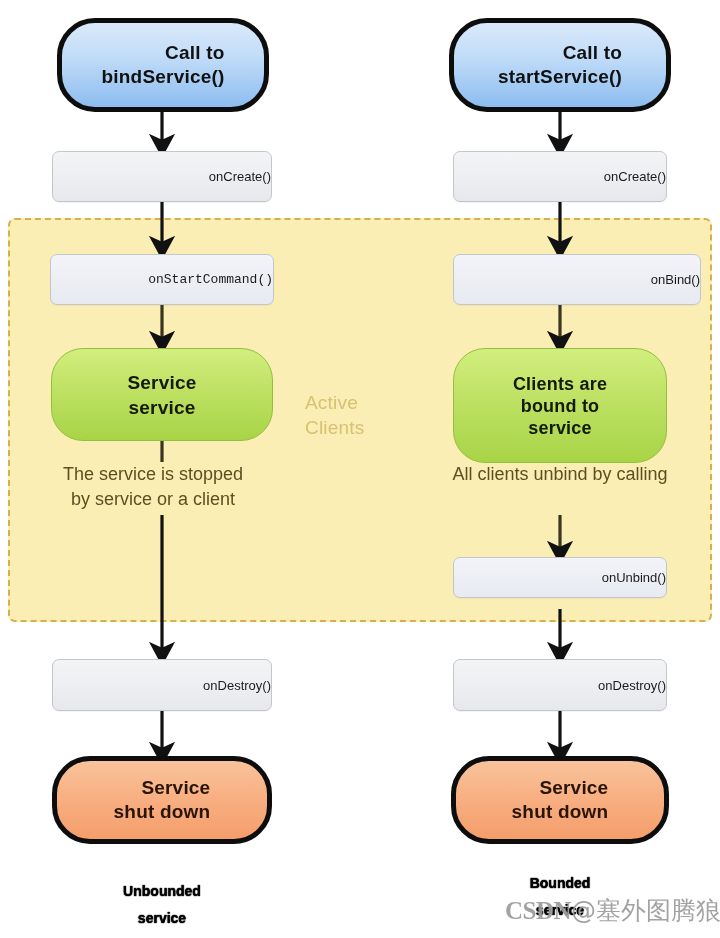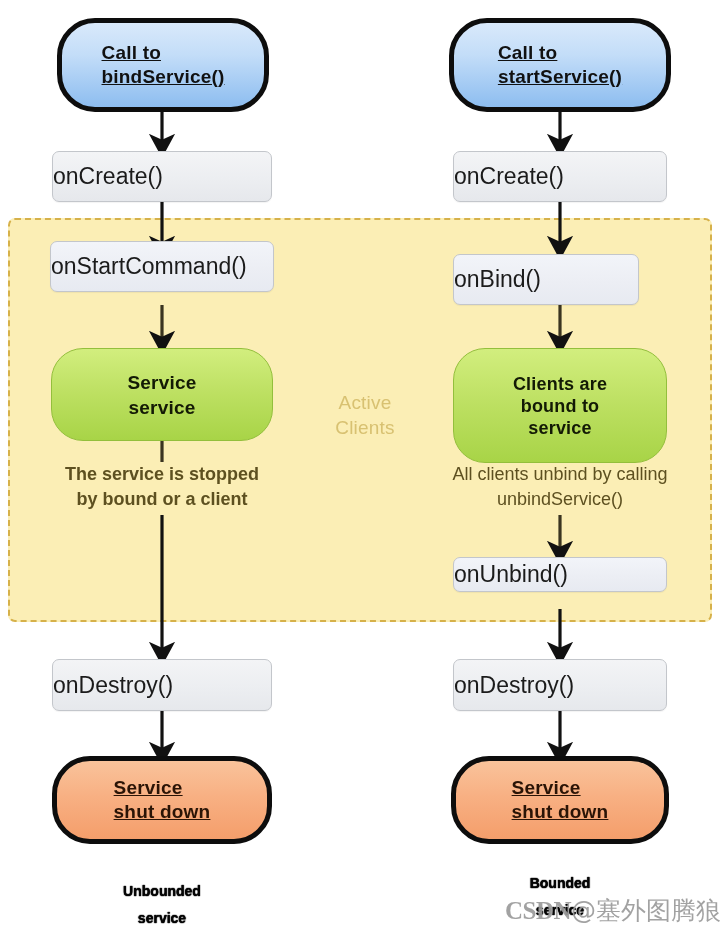--- a/index.html
+++ b/index.html
@@ -29,43 +29,42 @@
     background: #fbeeb5;
     border: 2px dashed #d6b14a;
     border-radius: 7px;
     box-sizing: border-box;
   }
   .lifetime-label {
     position: absolute;
     left: 305px;
     top: 390px;
     width: 120px;
-    text-align: center;
+    text-align: left;
     font-size: 19px;
     line-height: 25px;
     color: #d8c171;
     letter-spacing: .2px;
   }
 
   
   .stadium {
     position: absolute;
     box-sizing: border-box;
     border: 5px solid #0d0d0d;
     border-radius: 38px;
     display: flex;
     align-items: center;
     justify-content: center;
-    text-align: left;
+    text-align: right;
     font-weight: bold;
     font-size: 19px;
     line-height: 24px;
     color: #111111;
     letter-spacing: .2px;
-    text-decoration: underline;
   }
   .stadium.blue {
     background: linear-gradient(180deg, #d9e9fb 0%, #c3ddf8 38%, #8dbdf0 100%);
     color: #111;
   }
   .stadium.orange {
     background: linear-gradient(180deg, #f9c39b 0%, #f8b083 45%, #f49e6b 100%);
     color: #2a1406;
   }
 
@@ -89,23 +88,23 @@
 
   
   .callbox {
     position: absolute;
     box-sizing: border-box;
     background: linear-gradient(180deg, #f3f4f6 0%, #eceef1 55%, #e6e8ec 100%);
     border: 1px solid #c3c6cb;
     border-radius: 7px;
     display: flex;
     align-items: center;
-    justify-content: flex-start;
-    text-align: center;
-    font-size: 23px;
+    justify-content: flex-end;
+    text-align: center;
+    font-size: 13px;
     color: #1b1b1b;
     box-shadow: 0 1px 1px rgba(0,0,0,.05);
   }
   .callbox.tinted {
     background: linear-gradient(180deg, #f2f4f9 0%, #eceef4 55%, #e7eaf1 100%);
   }
 
   
   .note {
     position: absolute;
@@ -190,34 +189,34 @@
     <div>
       <div>Call to</div>
       <div>bindService()</div>
     </div>
   </div>
 
   <div class="callbox" style="left:52px; top:151px; width:220px; height:51px;">
     <span>onCreate()</span>
   </div>
 
-  <div class="callbox tinted" style="left:50px; top:241px; width:224px; height:51px;">
+  <div class="callbox tinted" style="left:50px; top:254px; width:224px; height:51px;font-family:Liberation Mono, monospace;">
     <span>onStartCommand()</span>
   </div>
 
   <div class="greenbox" style="left:51px; top:348px; width:222px; height:93px;">
     <div>
       <div>Service</div>
       <div>service</div>
     </div>
   </div>
 
-  <div class="note" style="left:22px; top:462px; width:280px;font-weight:bold;">
+  <div class="note" style="left:13px; top:462px; width:280px;">
     <div>The service is stopped</div>
-    <div>by bound or a client</div>
+    <div>by service or a client</div>
   </div>
 
   <div class="callbox" style="left:52px; top:659px; width:220px; height:52px;">
     <span>onDestroy()</span>
   </div>
 
   <div class="stadium orange" style="left:52px; top:756px; width:220px; height:88px;">
     <div>
       <div>Service</div>
       <div>shut down</div>
@@ -233,38 +232,37 @@
     <div>
       <div>Call to</div>
       <div>startService()</div>
     </div>
   </div>
 
   <div class="callbox" style="left:453px; top:151px; width:214px; height:51px;">
     <span>onCreate()</span>
   </div>
 
-  <div class="callbox tinted" style="left:453px; top:254px; width:186px; height:51px;">
+  <div class="callbox tinted" style="left:453px; top:254px; width:248px; height:51px;">
     <span>onBind()</span>
   </div>
 
   <div class="greenbox" style="left:453px; top:348px; width:214px; height:115px; font-size:18px; line-height:22px;">
     <div>
       <div>Clients are</div>
       <div>bound to</div>
       <div>service</div>
     </div>
   </div>
 
   <div class="note" style="left:410px; top:462px; width:300px;">
     <div>All clients unbind by calling</div>
-    <div>unbindService()</div>
-  </div>
-
-  <div class="callbox tinted" style="left:453px; top:557px; width:214px; height:35px;">
+  </div>
+
+  <div class="callbox tinted" style="left:453px; top:557px; width:214px; height:41px;">
     <span>onUnbind()</span>
   </div>
 
   <div class="callbox" style="left:453px; top:659px; width:214px; height:52px;">
     <span>onDestroy()</span>
   </div>
 
   <div class="stadium orange" style="left:451px; top:756px; width:218px; height:88px;">
     <div>
       <div>Service</div>

